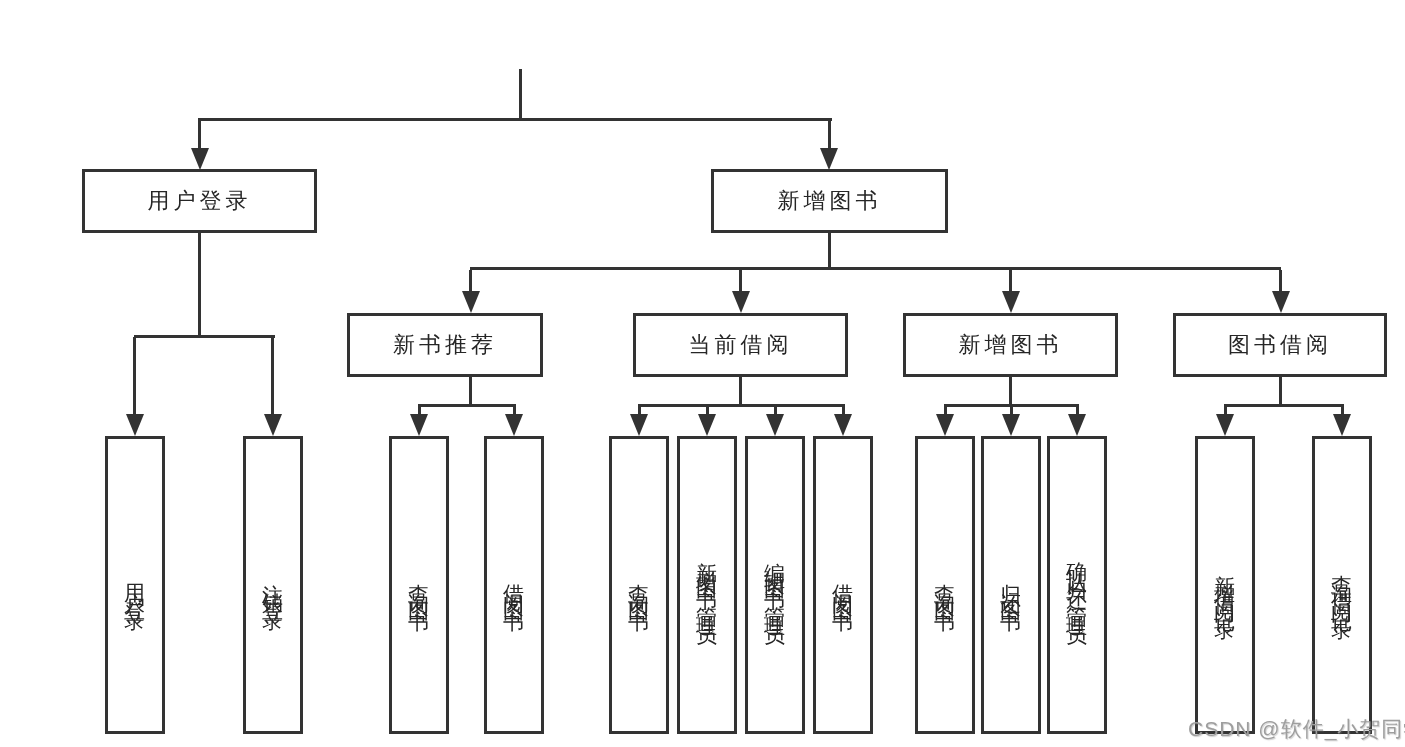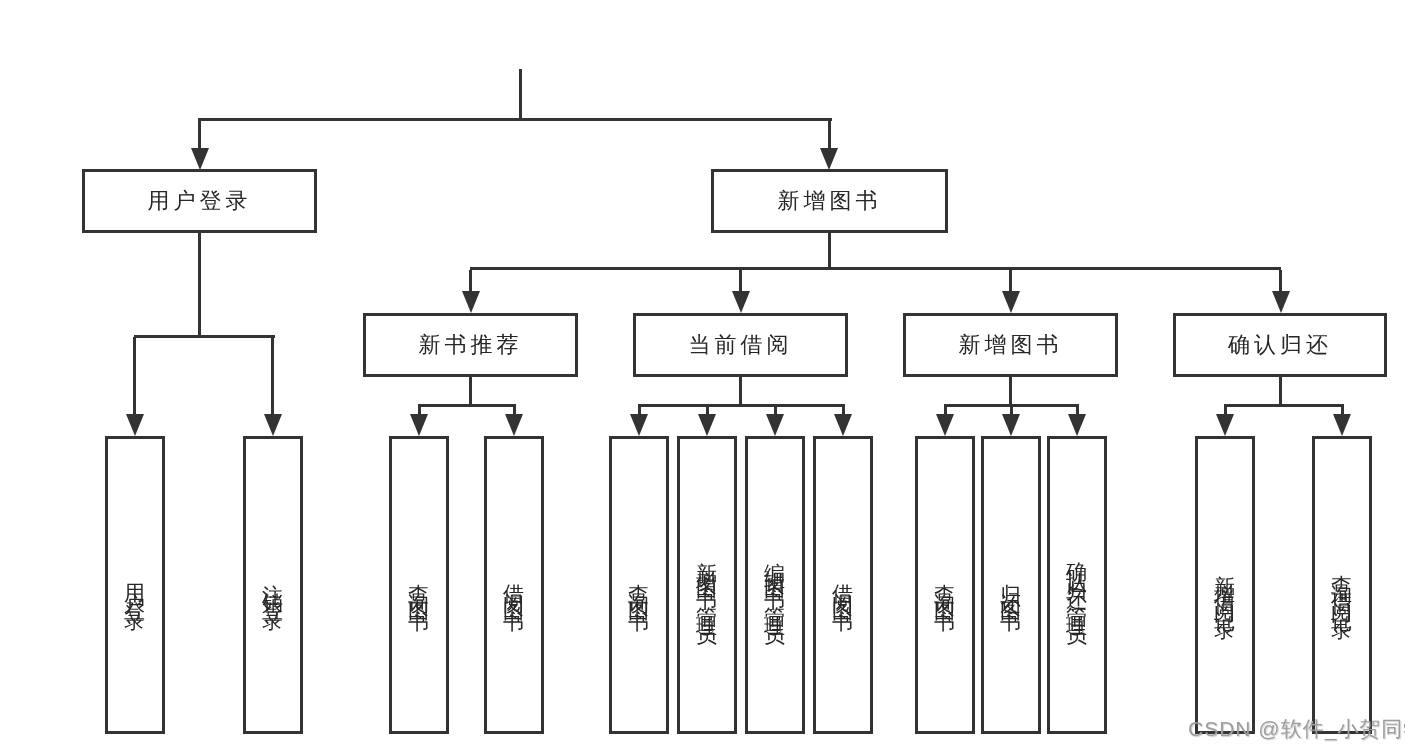--- a/index.html
+++ b/index.html
@@ -92,31 +92,31 @@
   <div class="ln" style="left:470px;top:267px;width:811px;height:3px;"></div>
   <div class="ln" style="left:469px;top:270px;width:3px;height:23px;"></div>
   <div class="ah" style="left:462px;top:291px;"></div>
   <div class="ln" style="left:739px;top:270px;width:3px;height:23px;"></div>
   <div class="ah" style="left:732px;top:291px;"></div>
   <div class="ln" style="left:1009px;top:270px;width:3px;height:23px;"></div>
   <div class="ah" style="left:1002px;top:291px;"></div>
   <div class="ln" style="left:1279px;top:270px;width:3px;height:23px;"></div>
   <div class="ah" style="left:1272px;top:291px;"></div>
 
-  <div class="box" style="left:363px;top:313px;width:215px;height:64px;">
+  <div class="box" style="left:347px;top:313px;width:196px;height:64px;">
     <span>新书推荐</span>
   </div>
   <div class="box" style="left:633px;top:313px;width:215px;height:64px;">
     <span>当前借阅</span>
   </div>
   <div class="box" style="left:903px;top:313px;width:215px;height:64px;">
     <span>新增图书</span>
   </div>
   <div class="box" style="left:1173px;top:313px;width:214px;height:64px;">
-    <span>确认归还</span>
+    <span>图书借阅</span>
   </div>
 
   <div class="ln" style="left:469px;top:377px;width:3px;height:29px;"></div>
   <div class="ln" style="left:418px;top:404px;width:98px;height:3px;"></div>
   <div class="ln" style="left:418px;top:407px;width:3px;height:8px;"></div>
   <div class="ah" style="left:410px;top:414px;"></div>
   <div class="ln" style="left:513px;top:407px;width:3px;height:8px;"></div>
   <div class="ah" style="left:505px;top:414px;"></div>
 
   <div class="ln" style="left:739px;top:377px;width:3px;height:29px;"></div>

